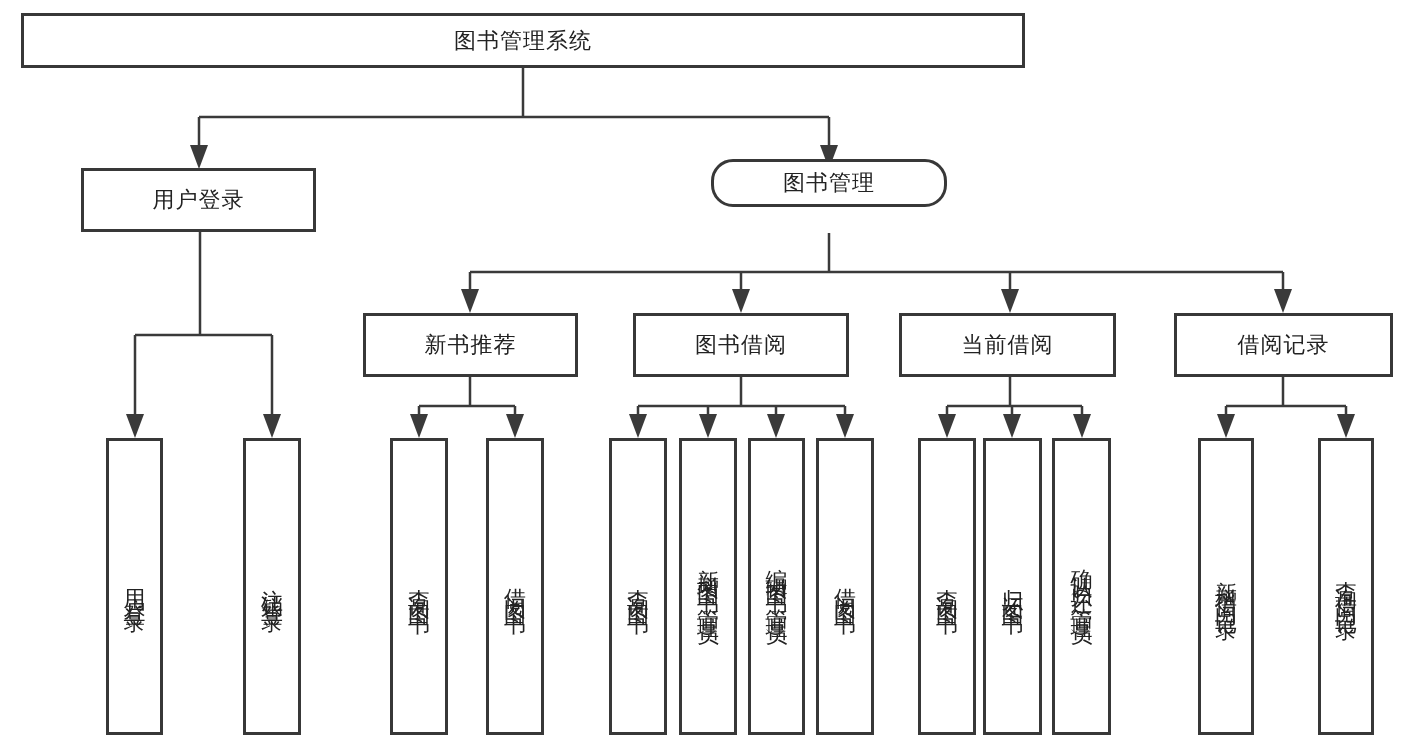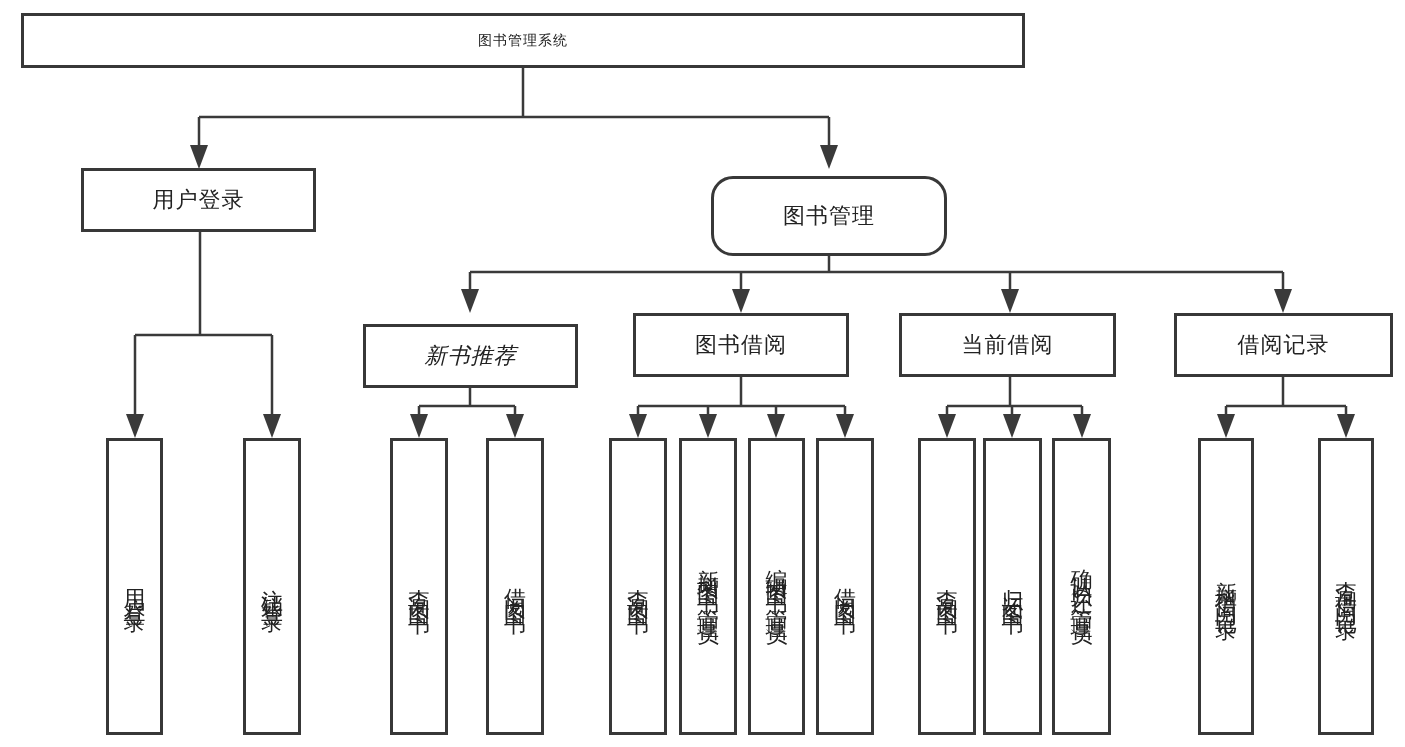--- a/index.html
+++ b/index.html
@@ -42,21 +42,21 @@
     justify-content: center;
     z-index: 2;
     color: #222222;
   }
   .hnode {
     font-size: 22px;
     letter-spacing: 1px;
     white-space: nowrap;
   }
   .root-node {
-    font-size: 14px;
+    font-size: 22px;
   }
   .leaf {
     top: 438px;
     height: 297px;
   }
   .leaf .vtext {
     writing-mode: vertical-rl;
     text-orientation: mixed;
     font-size: 22px;
     letter-spacing: 8px;
@@ -122,25 +122,25 @@
     </g>
   </svg>
 
   <div class="node hnode root-node" style="left:21px; top:13px; width:1004px; height:55px;">
     <span>图书管理系统</span>
   </div>
 
   <div class="node hnode" style="left:81px; top:168px; width:235px; height:64px;">
     <span>用户登录</span>
   </div>
-  <div class="node hnode" style="left:711px; top:176px; width:236px; height:80px;border-radius:22px;">
+  <div class="node hnode" style="left:711px; top:159px; width:236px; height:48px;border-radius:22px;">
     <span>图书管理</span>
   </div>
 
-  <div class="node hnode" style="left:363px; top:324px; width:215px; height:64px;font-style:italic;">
+  <div class="node hnode" style="left:363px; top:313px; width:215px; height:64px;">
     <span>新书推荐</span>
   </div>
   <div class="node hnode" style="left:633px; top:313px; width:216px; height:64px;">
     <span>图书借阅</span>
   </div>
   <div class="node hnode" style="left:899px; top:313px; width:217px; height:64px;">
     <span>当前借阅</span>
   </div>
   <div class="node hnode" style="left:1174px; top:313px; width:219px; height:64px;">
     <span>借阅记录</span>

